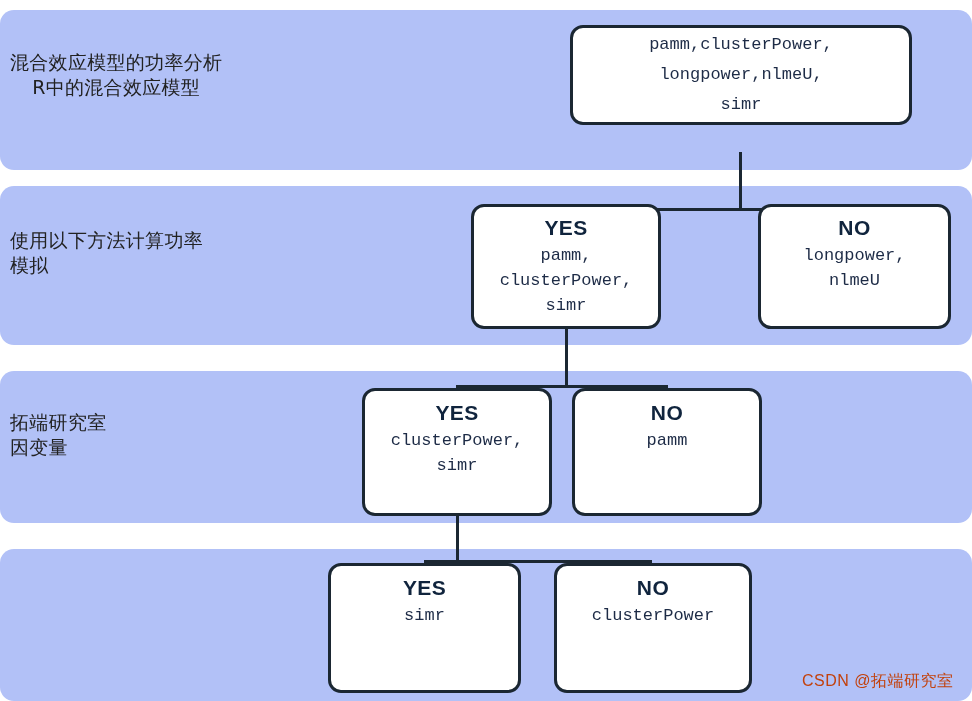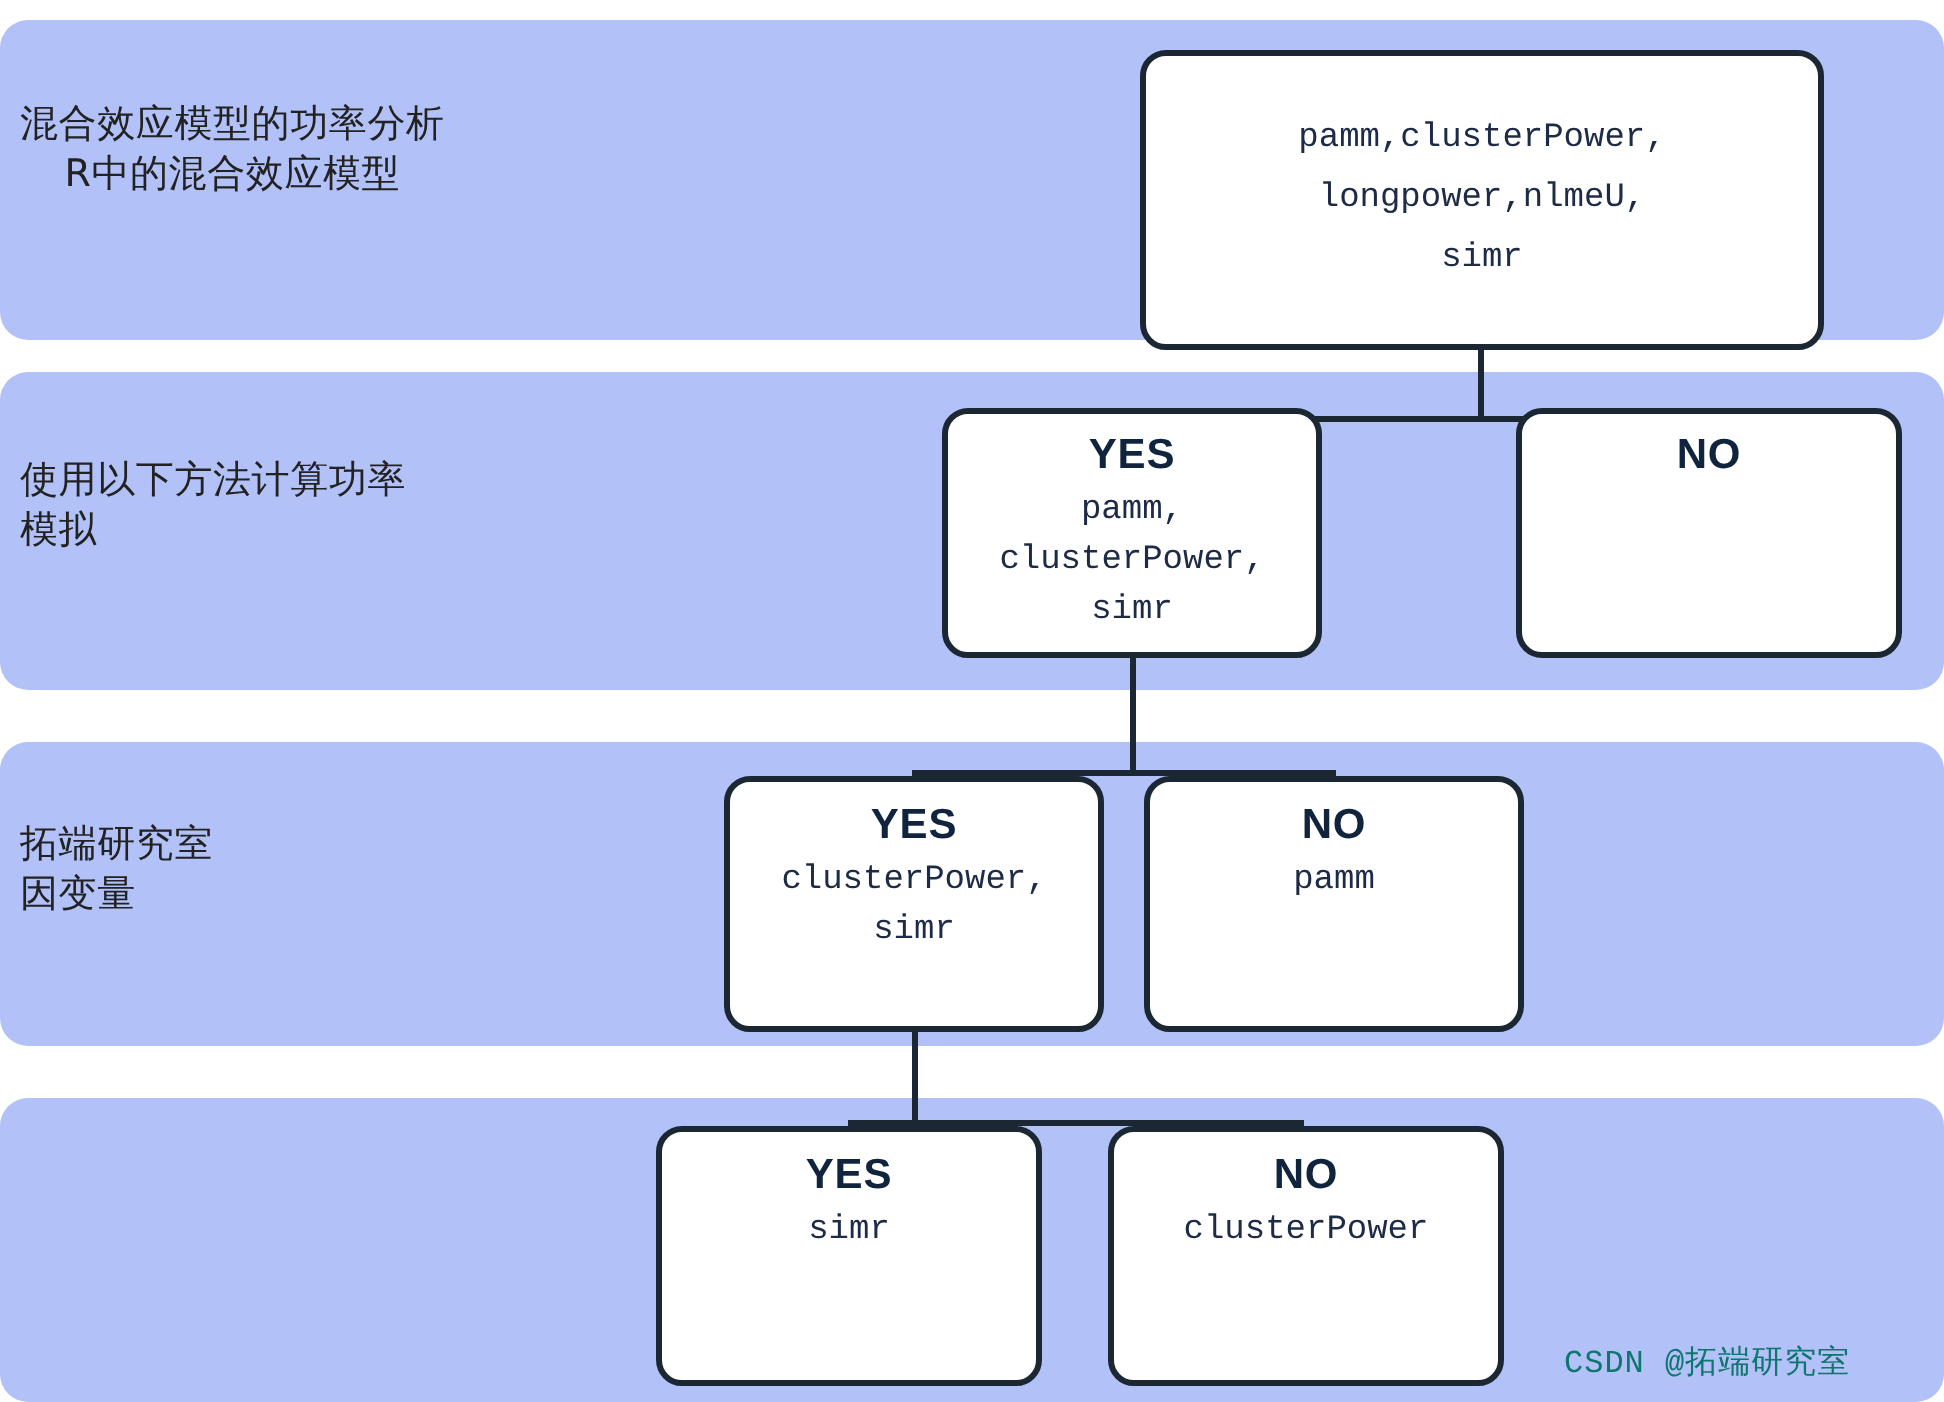--- a/index.html
+++ b/index.html
@@ -79,26 +79,27 @@
     position: absolute;
     background: #1b2732;
     z-index: 2;
   }
   .conn.v { width: 3px; }
   .conn.h { height: 3px; }
 
   
   .watermark {
     position: absolute;
-    color: #0f766e;
-    font-family: Liberation Mono, monospace;
+    color: #c2410c;
+    font-family: Liberation Sans, sans-serif;
     font-size: 16px;
     letter-spacing: 0.5px;
     z-index: 8;
     white-space: nowrap;
+    margin-left: 20px;
   }
 </style>
 </head>
 <body>
 
 <div id="canvas">
 
   <div class="band" style="top:10px; height:160px;"></div>
   <div class="band-label" style="top:50px;text-align:center;">混合效应模型的功率分析
 R中的混合效应模型</div>
@@ -121,35 +122,37 @@
   <div class="conn v" style="left:565px; top:329px; height:59px;"></div>
   <div class="conn h" style="left:456px; top:385px; width:212px;"></div>
   <div class="conn v" style="left:456px; top:385px; height:33px;"></div>
   <div class="conn v" style="left:665px; top:385px; height:33px;"></div>
 
   <div class="conn v" style="left:456px; top:516px; height:47px;"></div>
   <div class="conn h" style="left:424px; top:560px; width:228px;"></div>
   <div class="conn v" style="left:424px; top:560px; height:33px;"></div>
   <div class="conn v" style="left:649px; top:560px; height:33px;"></div>
 
-  <div class="node root" style="left:570px; top:25px; width:342px; height:150px;">
+  <div class="node root" style="left:570px; top:25px; width:342px; height:100px;">
     <div class="node-body">pamm,clusterPower,
 longpower,nlmeU,
 simr</div>
   </div>
 
   <div class="node" style="left:471px; top:204px; width:190px; height:125px; padding-top:11px;">
     <div class="node-title">YES</div>
     <div class="node-body" style="margin-top:5px;">pamm,
 clusterPower,
 simr</div>
   </div>
 
   <div class="node" style="left:758px; top:204px; width:193px; height:125px; padding-top:11px;">
     <div class="node-title">NO</div>
+    <div class="node-body" style="margin-top:5px;">longpower,
+nlmeU</div>
   </div>
 
   <div class="node" style="left:362px; top:388px; width:190px; height:128px; padding-top:12px;">
     <div class="node-title">YES</div>
     <div class="node-body" style="margin-top:5px;">clusterPower,
 simr</div>
   </div>
 
   <div class="node" style="left:572px; top:388px; width:190px; height:128px; padding-top:12px;">
     <div class="node-title">NO</div>

